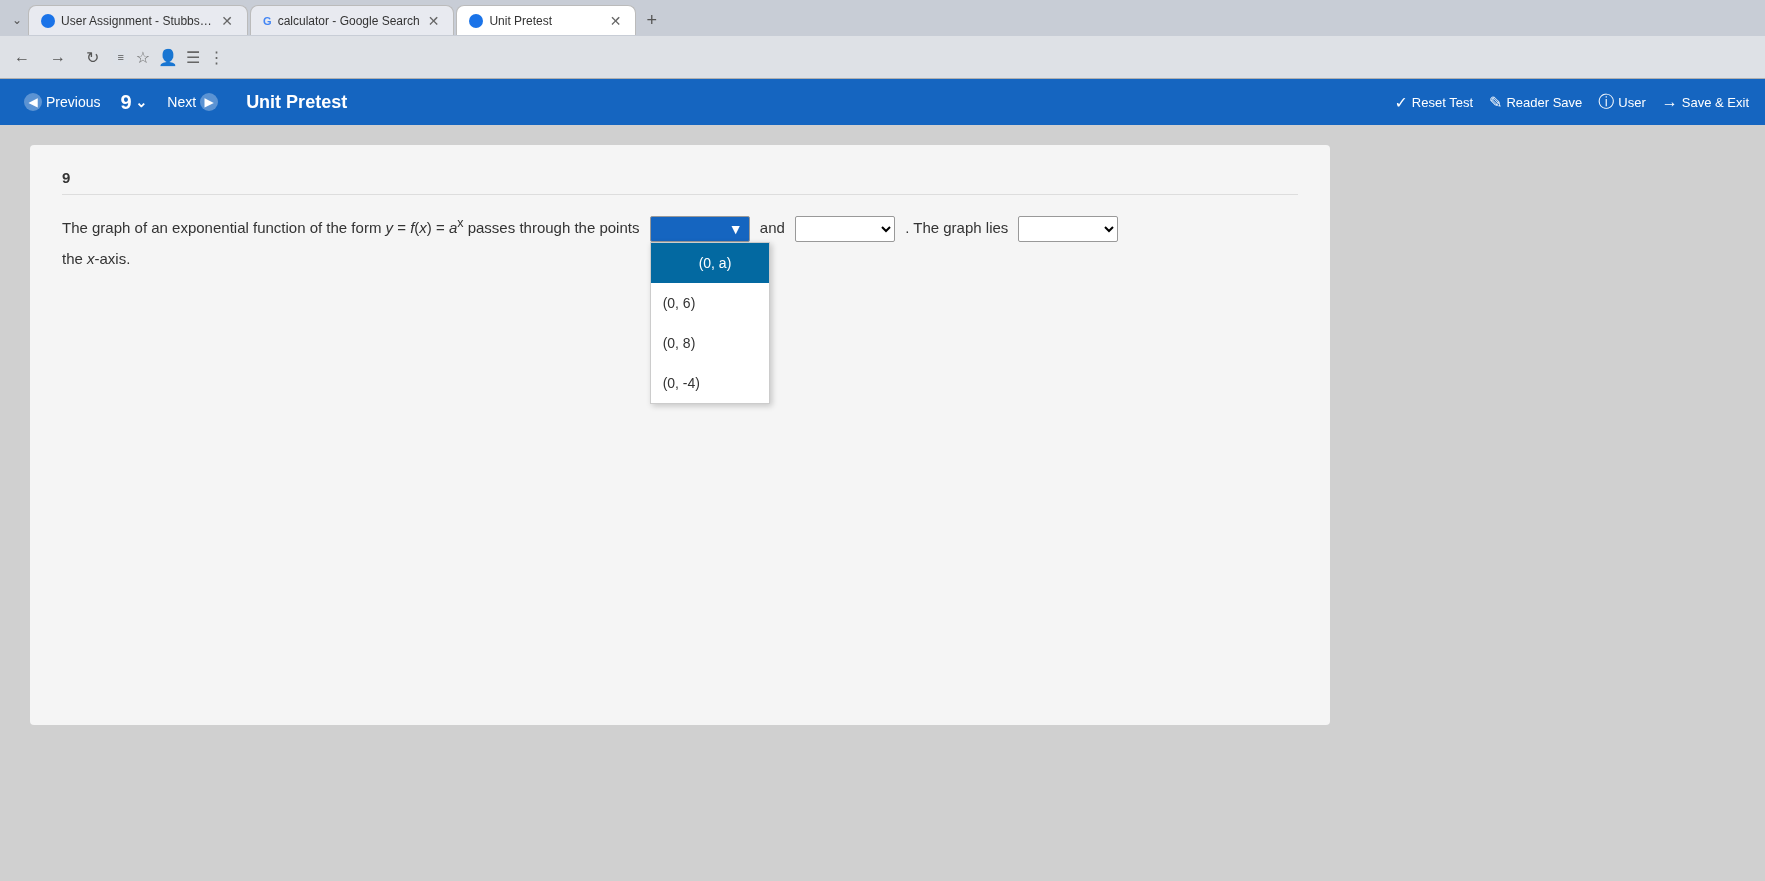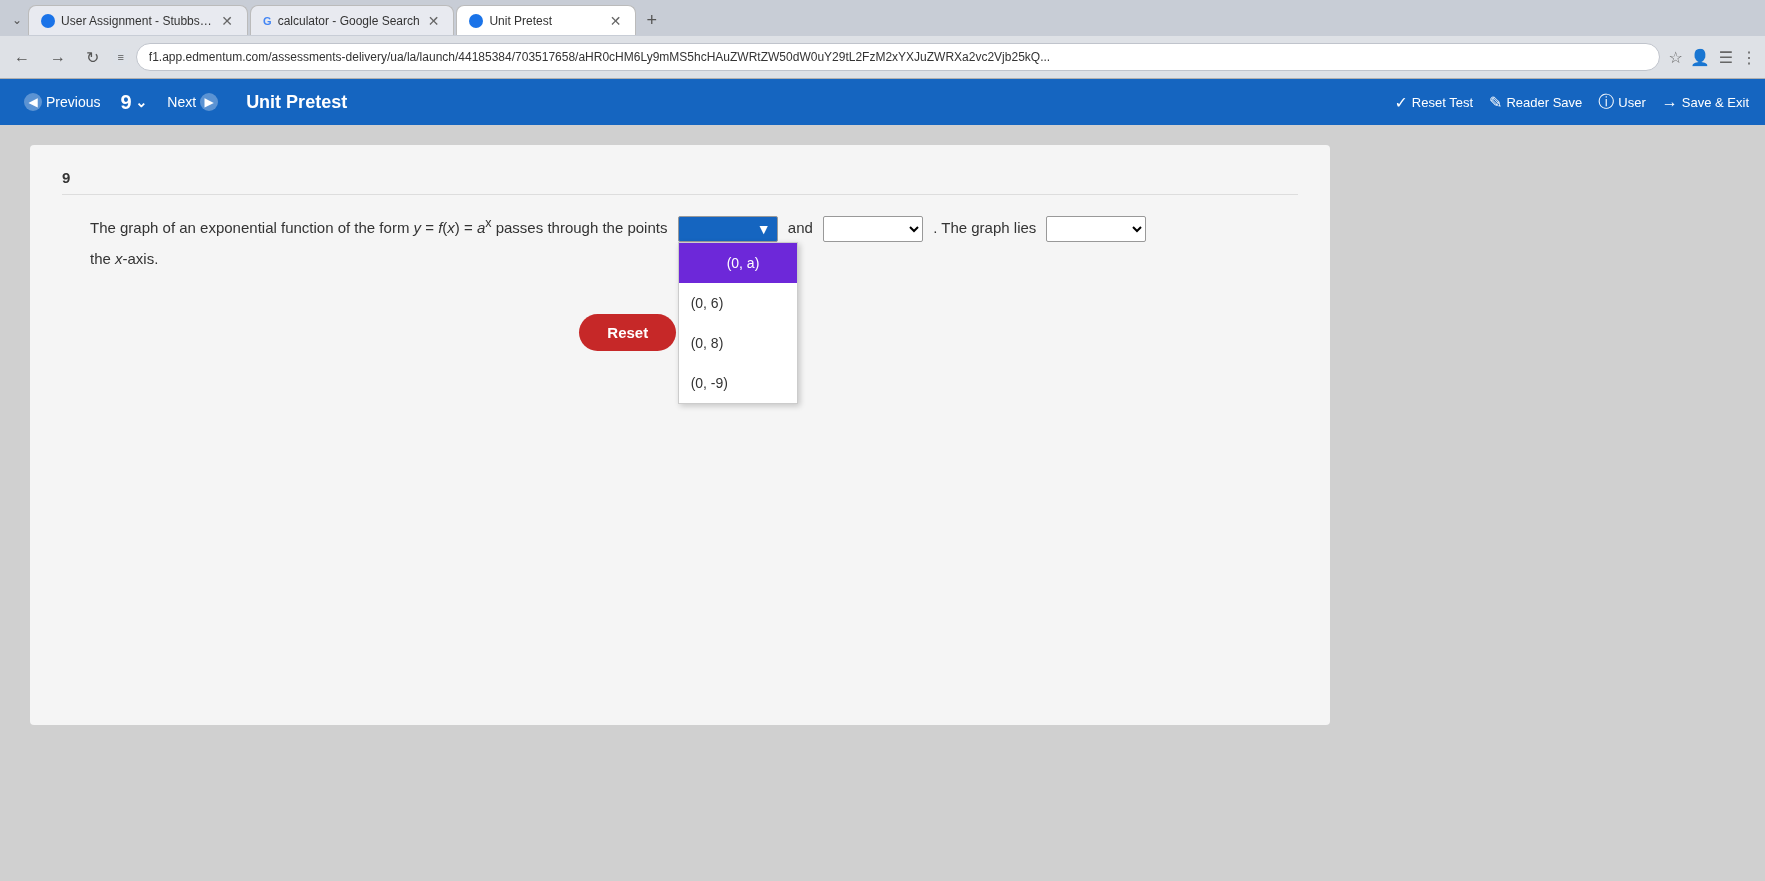--- a/index.html
+++ b/index.html
@@ -338,21 +338,20 @@
     <button class="new-tab-btn">+</button>
   </div>
 
   <div class="address-bar">
     <button class="nav-btn">←</button>
     <button class="nav-btn">→</button>
     <button class="nav-btn">↻</button>
     <div style="display:flex;align-items:center;background:#dde1e7;border-radius:2px;padding:2px 4px;font-size:11px;color:#555;">
       <span>≡</span>
     </div>
-    <input class="address-input" type="text" value="f1.app.edmentum.com/assessments-delivery/ua/la/launch/44185384/703517658/aHR0cHM6Ly9mMS5hcHAuZWRtZW50dW0uY29tL2FzM2xYXJuZWRXa2vc2Vjb25kQ..." style="">
     <span class="star-icon">☆</span>
     <span class="bookmark-icons">👤</span>
     <span class="bookmark-icons">☰</span>
     <span class="bookmark-icons">⋮</span>
   </div>
 </div>
 
 <div class="app-toolbar">
   <button class="toolbar-nav-btn">
     <div class="icon">◀</div>
@@ -392,35 +391,35 @@
 </div>
 
 <div class="main-content">
   <div class="question-card">
 
     <div class="question-num-badge">
       <span>9</span>
     </div>
 
 
-    <div style="font-size:15px; color:#333; line-height:2;margin-left:28px;">
+    <div style="font-size:15px; color:#333; line-height:2;">
       <span>The graph of an exponential function of the form <em>y</em> = <em>f</em>(<em>x</em>) = <em>a</em><sup>x</sup> passes through the points</span>
       
       
       <span style="position:relative; display:inline-block; vertical-align:middle; margin: 0 6px;">
         <div class="dropdown-open-select">
           <span>&nbsp;&nbsp;&nbsp;&nbsp;&nbsp;&nbsp;&nbsp;&nbsp;</span>
           <span>▼</span>
         </div>
         
         <div class="dropdown-menu" style="top:26px; left:0;">
-          <div class="dropdown-menu-item" style="background:#6d28d9;color:white;padding-left:48px;">(0, a)</div>
+          <div class="dropdown-menu-item" style="background:#0369a1;color:white;padding-left:48px;">(0, a)</div>
           <div class="dropdown-menu-item">(0, 6)</div>
           <div class="dropdown-menu-item">(0, 8)</div>
-          <div class="dropdown-menu-item">(0, -9)</div>
+          <div class="dropdown-menu-item">(0, -4)</div>
         </div>
       </span>
 
       <span>and</span>
 
       
       <span style="display:inline-block; vertical-align:middle; margin: 0 6px;">
         <select class="inline-select">
           <option value=""></option>
           <option value="(a,0)">(a, 0)</option>
@@ -439,19 +438,15 @@
           <option value="above">above</option>
           <option value="below">below</option>
           <option value="on">on</option>
         </select>
       </span>
 
       <br>
       <span>the <em>x</em>-axis.</span>
     </div>
 
-    <div class="button-row">
-      <button class="btn-reset">Reset</button>
-      <button class="btn-next">Next</button>
-    </div>
 
   </div>
 </div>
 
 </body></html>

